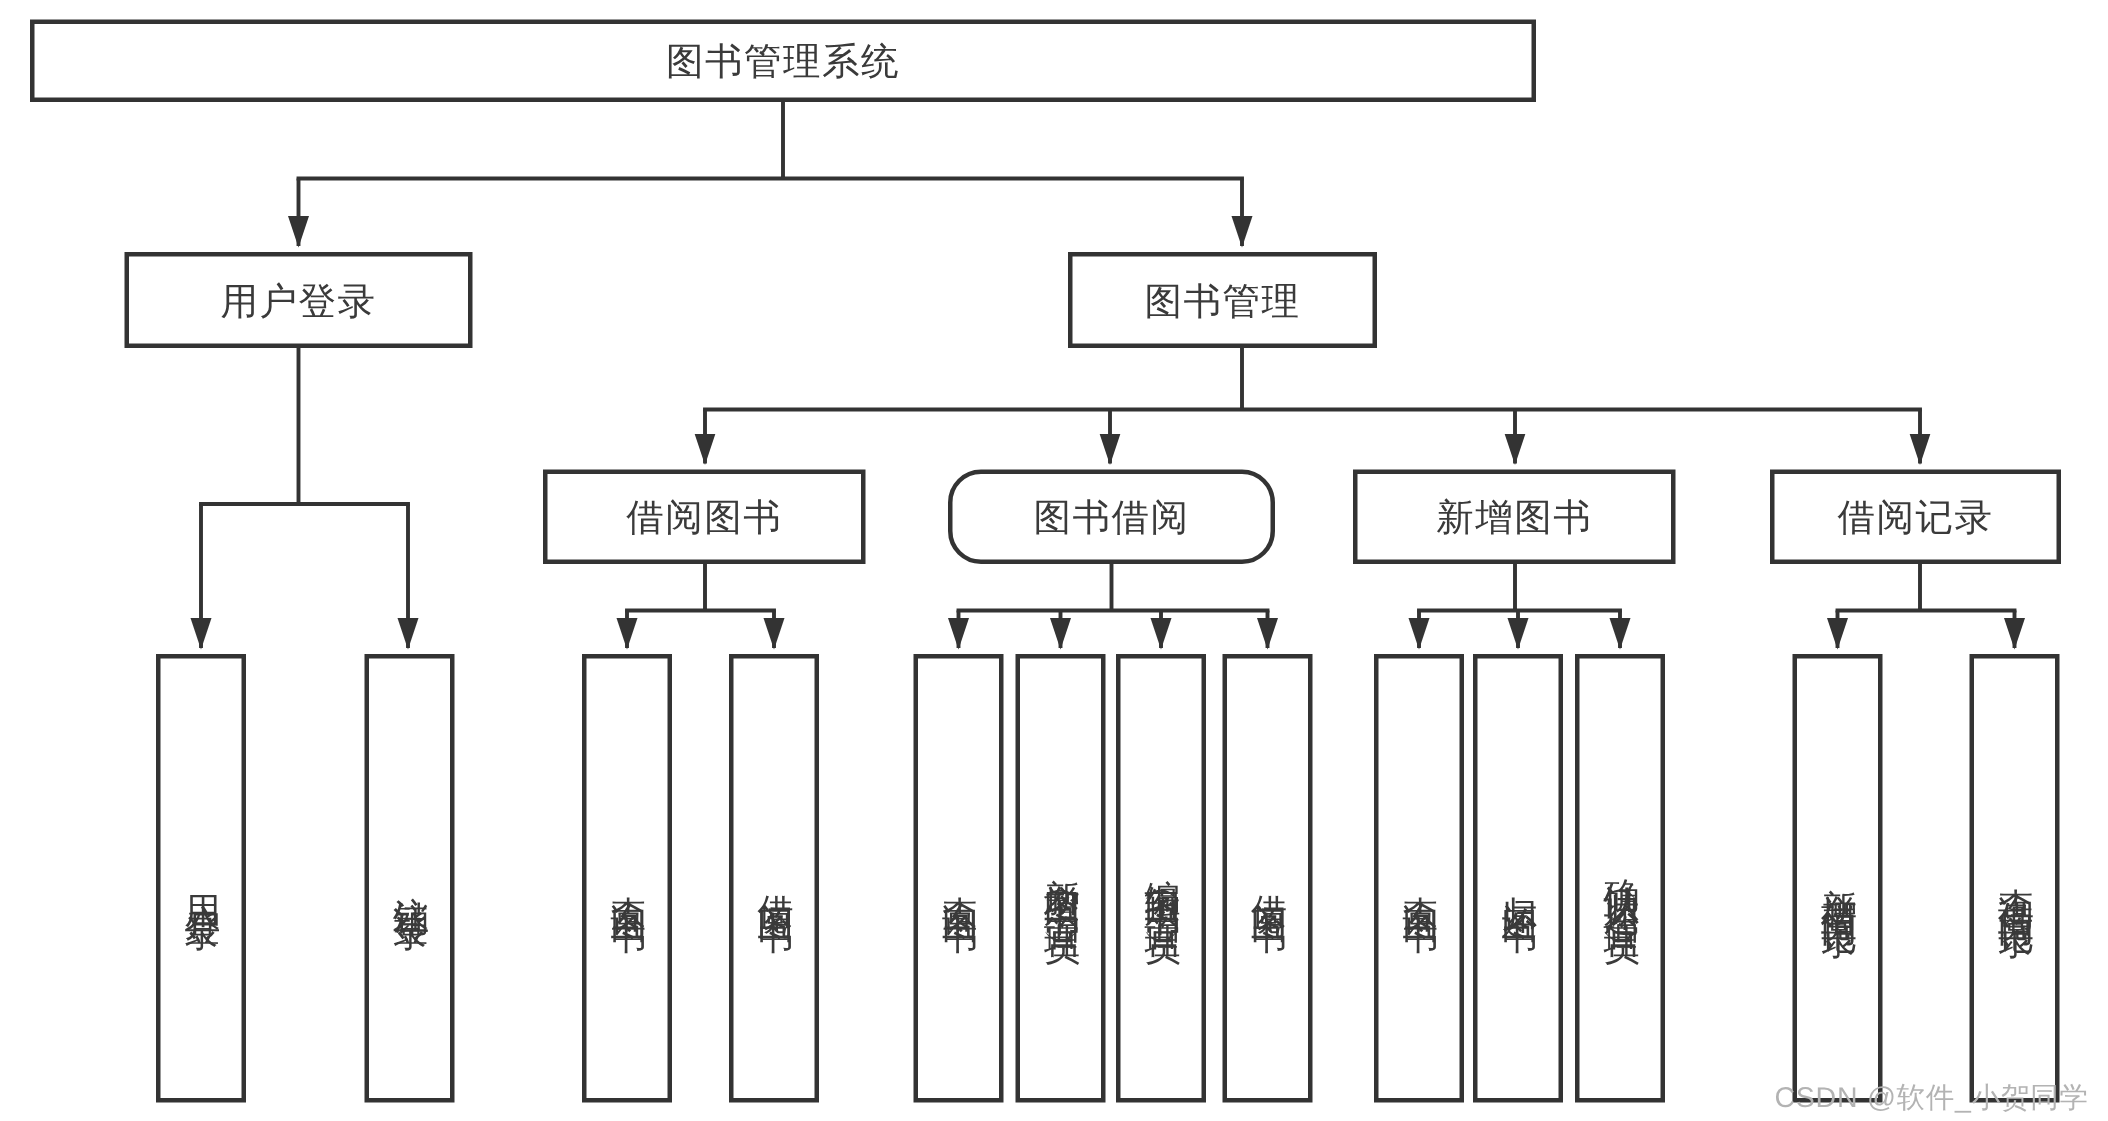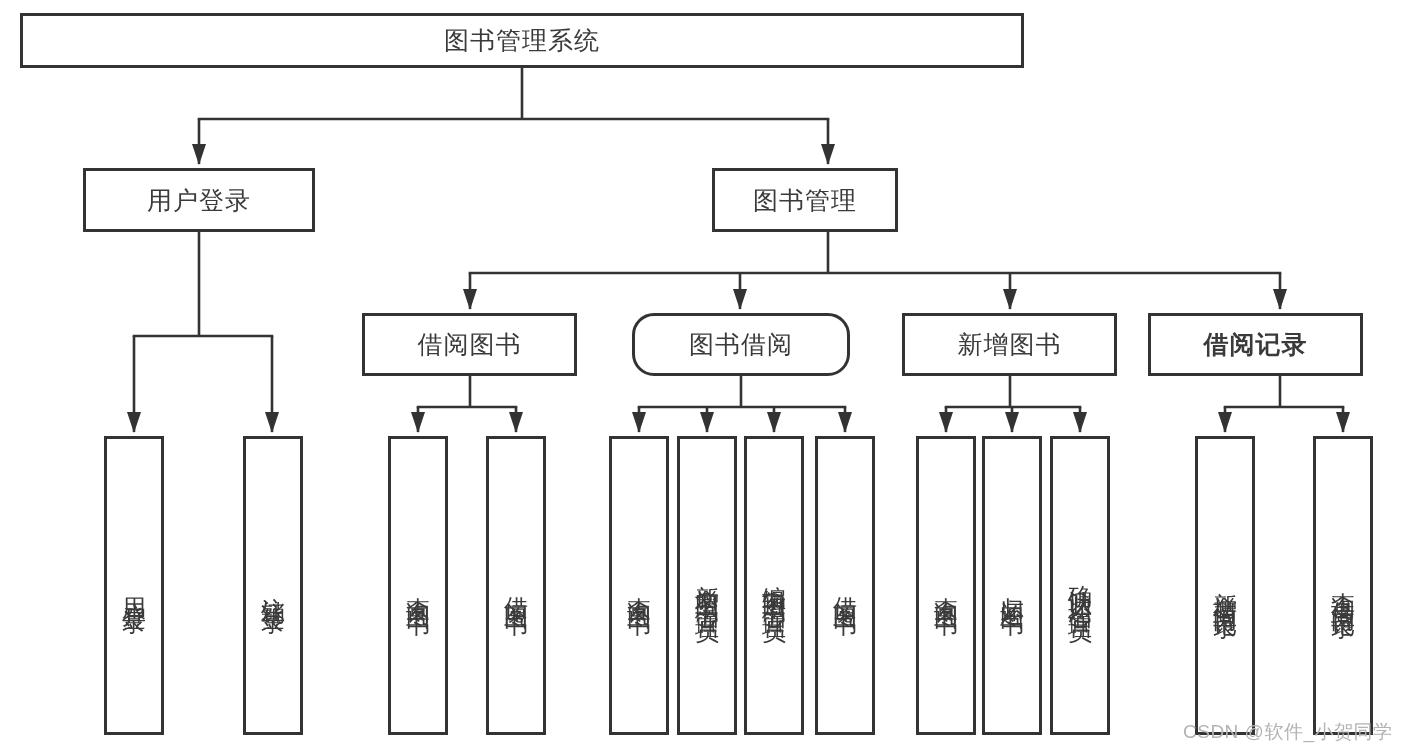--- a/index.html
+++ b/index.html
@@ -99,26 +99,26 @@
       <line x1="1012" y1="407" x2="1012" y2="432"></line>
       <line x1="1080" y1="407" x2="1080" y2="432"></line>
       <line x1="1225" y1="407" x2="1225" y2="432"></line>
       <line x1="1343" y1="407" x2="1343" y2="432"></line>
     </g>
   </svg>
 
   <div class="box" style="left:20px; top:13px; width:1004px; height:55px;">图书管理系统</div>
 
   <div class="box" style="left:83px; top:168px; width:232px; height:64px;">用户登录</div>
-  <div class="box" style="left:712px; top:168px; width:186px; height:64px;">图书管理</div>
+  <div class="box" style="left:712px; top:168px; width:206px; height:64px;">图书管理</div>
 
   <div class="box" style="left:362px; top:313px; width:215px; height:63px;">借阅图书</div>
   <div class="box" style="left:632px; top:313px; width:218px; height:63px;border-radius:22px;">图书借阅</div>
   <div class="box" style="left:902px; top:313px; width:215px; height:63px;">新增图书</div>
-  <div class="box" style="left:1148px; top:313px; width:215px; height:63px;font-weight:bold;">借阅记录</div>
+  <div class="box" style="left:1180px; top:313px; width:194px; height:63px;">借阅记录</div>
 
   <div class="vbox" style="left:104px;">
     <span>用户登录</span>
   </div>
   <div class="vbox" style="left:243px;">
     <span>注销登录</span>
   </div>
 
   <div class="vbox" style="left:388px;">
     <span>查询图书</span>

